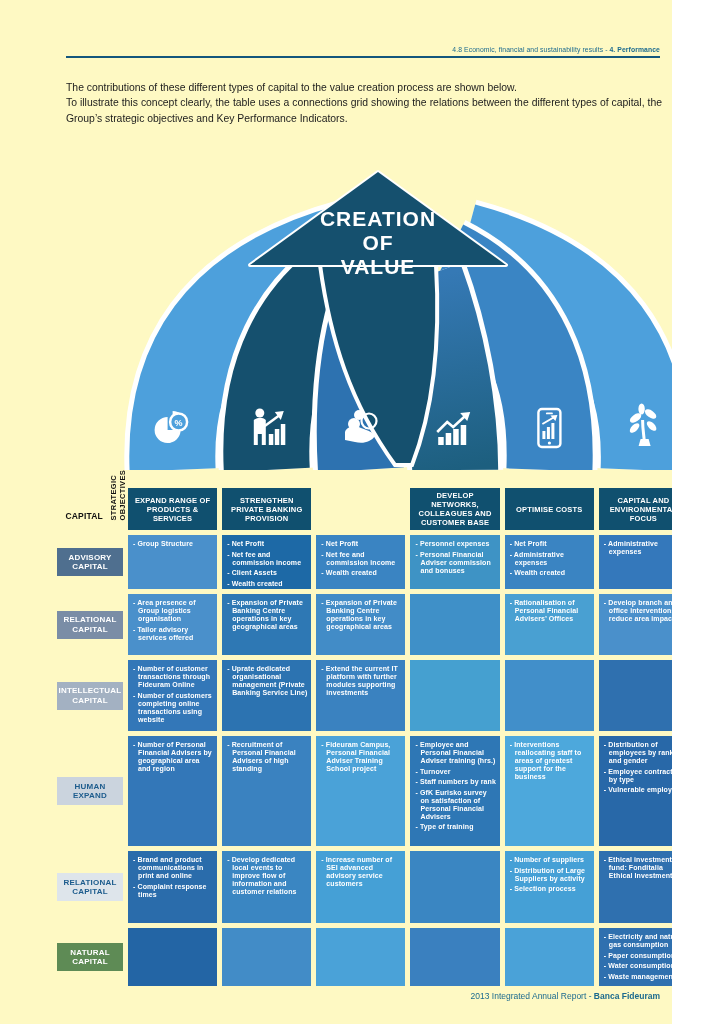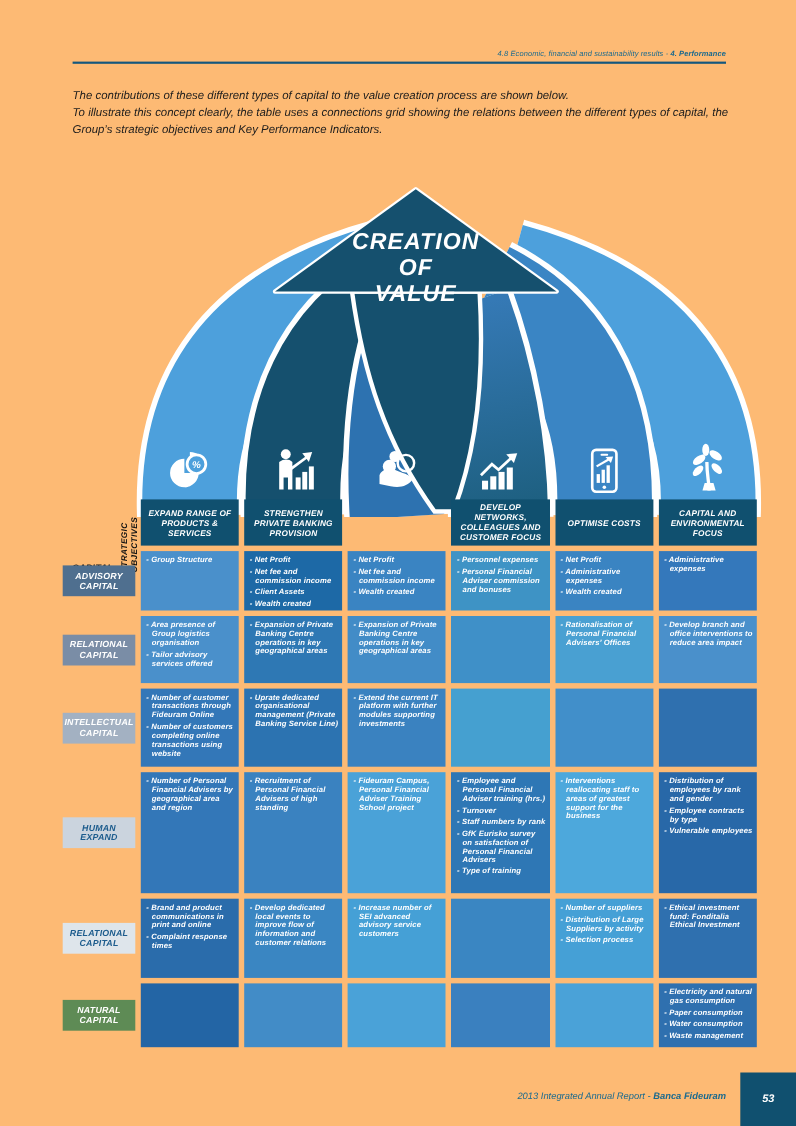--- a/index.html
+++ b/index.html
@@ -1,36 +1,36 @@
 <!DOCTYPE html>
 <html><head>
 <meta charset="utf-8">
 <style>
   html,body{margin:0;padding:0;background:#fff;}
-  .page{position:relative;width:724px;height:1024px;background:#fdba74;overflow:hidden;
-        font-family:"Liberation Sans",sans-serif;font-style:italic;}
+  .page{position:relative;width:672px;height:1024px;background:#fef9c3;overflow:hidden;
+        font-family:"Liberation Sans",sans-serif;}
   
   .breadcrumb{position:absolute;left:66px;top:46px;width:594px;text-align:right;
               font-size:6.8px;color:#1B6A8E;letter-spacing:.1px;}
   .breadcrumb b{font-weight:700;}
   .head-rule{position:absolute;left:66px;top:56px;width:594px;height:2px;background:#14577D;}
   
   .intro{position:absolute;left:66px;top:80px;width:596px;color:#1c1c1c;
          font-size:10.4px;line-height:15.4px;text-align:justify;}
   .intro p{margin:0;}
   
   .arrow-svg{position:absolute;left:0;top:168px;}
   .arrow-svg text{font-family:"Liberation Sans",sans-serif;}
   
   .strategic-label{position:absolute;left:82px;top:476px;width:72px;transform:rotate(-90deg);
                    font-size:7.5px;font-weight:700;line-height:8.5px;color:#111;letter-spacing:.3px;}
   .capital-axis{position:absolute;left:41px;top:511px;width:62px;text-align:right;
                 font-size:8.5px;font-weight:700;color:#111;letter-spacing:.2px;}
   
-  .grid{position:absolute;left:57px;top:454px;width:631px;display:grid;
+  .grid{position:absolute;left:57px;top:488px;width:631px;display:grid;
         grid-template-columns:66px repeat(6,1fr);
         grid-template-rows:42px 54px 61px 71px 110px 72px 58px;gap:5px;}
   .obj-header{grid-row:1;background:#10506F;color:#fff;display:flex;align-items:center;
               justify-content:center;text-align:center;font-size:7.5px;font-weight:700;
               line-height:9px;padding:2px 3px;letter-spacing:.2px;}
   .cap-label{grid-column:1;align-self:center;width:100%;box-sizing:border-box;text-align:center;
              font-weight:700;font-size:8px;line-height:9.5px;padding:4.5px 1px;letter-spacing:.2px;}
   .cell{overflow:hidden;padding:5px 3px 4px 5px;box-sizing:border-box;}
   .cell-item{color:#fff;font-size:7px;font-weight:700;line-height:8px;margin:0 0 2.5px 0;
              padding-left:5px;text-indent:-5px;letter-spacing:.1px;}
@@ -142,21 +142,21 @@
       <ellipse cx="-2" cy="-19" rx="3.2" ry="5.5" fill="#fff"></ellipse>
     </g>
   </svg>
 
   <div class="strategic-label">STRATEGIC OBJECTIVES</div>
   <div class="capital-axis">CAPITAL</div>
 
   <div class="grid">
     <div class="obj-header" style="grid-column:2">EXPAND RANGE OF PRODUCTS &amp; SERVICES</div>
     <div class="obj-header" style="grid-column:3">STRENGTHEN PRIVATE BANKING PROVISION</div>
-    <div class="obj-header" style="grid-column:5">DEVELOP NETWORKS, COLLEAGUES AND CUSTOMER FOCUS</div>
+    <div class="obj-header" style="grid-column:5">DEVELOP NETWORKS, COLLEAGUES AND CUSTOMER BASE</div>
     <div class="obj-header" style="grid-column:6">OPTIMISE COSTS</div>
     <div class="obj-header" style="grid-column:7">CAPITAL AND ENVIRONMENTAL FOCUS</div>
 
     <div class="cap-label" style="grid-row: 2; background: rgb(79, 111, 143); color: rgb(255, 255, 255);">ADVISORY CAPITAL</div>
     <div class="cap-label" style="grid-row: 3; background: rgb(122, 141, 166); color: rgb(255, 255, 255);">RELATIONAL CAPITAL</div>
     <div class="cap-label" style="grid-row: 4; background: rgb(163, 177, 194); color: rgb(255, 255, 255);">INTELLECTUAL CAPITAL</div>
     <div class="cap-label" style="grid-row: 5; background: rgb(203, 212, 222); color: rgb(29, 92, 141);">HUMAN EXPAND</div>
     <div class="cap-label" style="grid-row: 6; background: rgb(222, 229, 235); color: rgb(29, 92, 141);">RELATIONAL CAPITAL</div>
     <div class="cap-label" style="grid-row: 7; background: rgb(94, 139, 85); color: rgb(255, 255, 255);">NATURAL CAPITAL</div>
 

